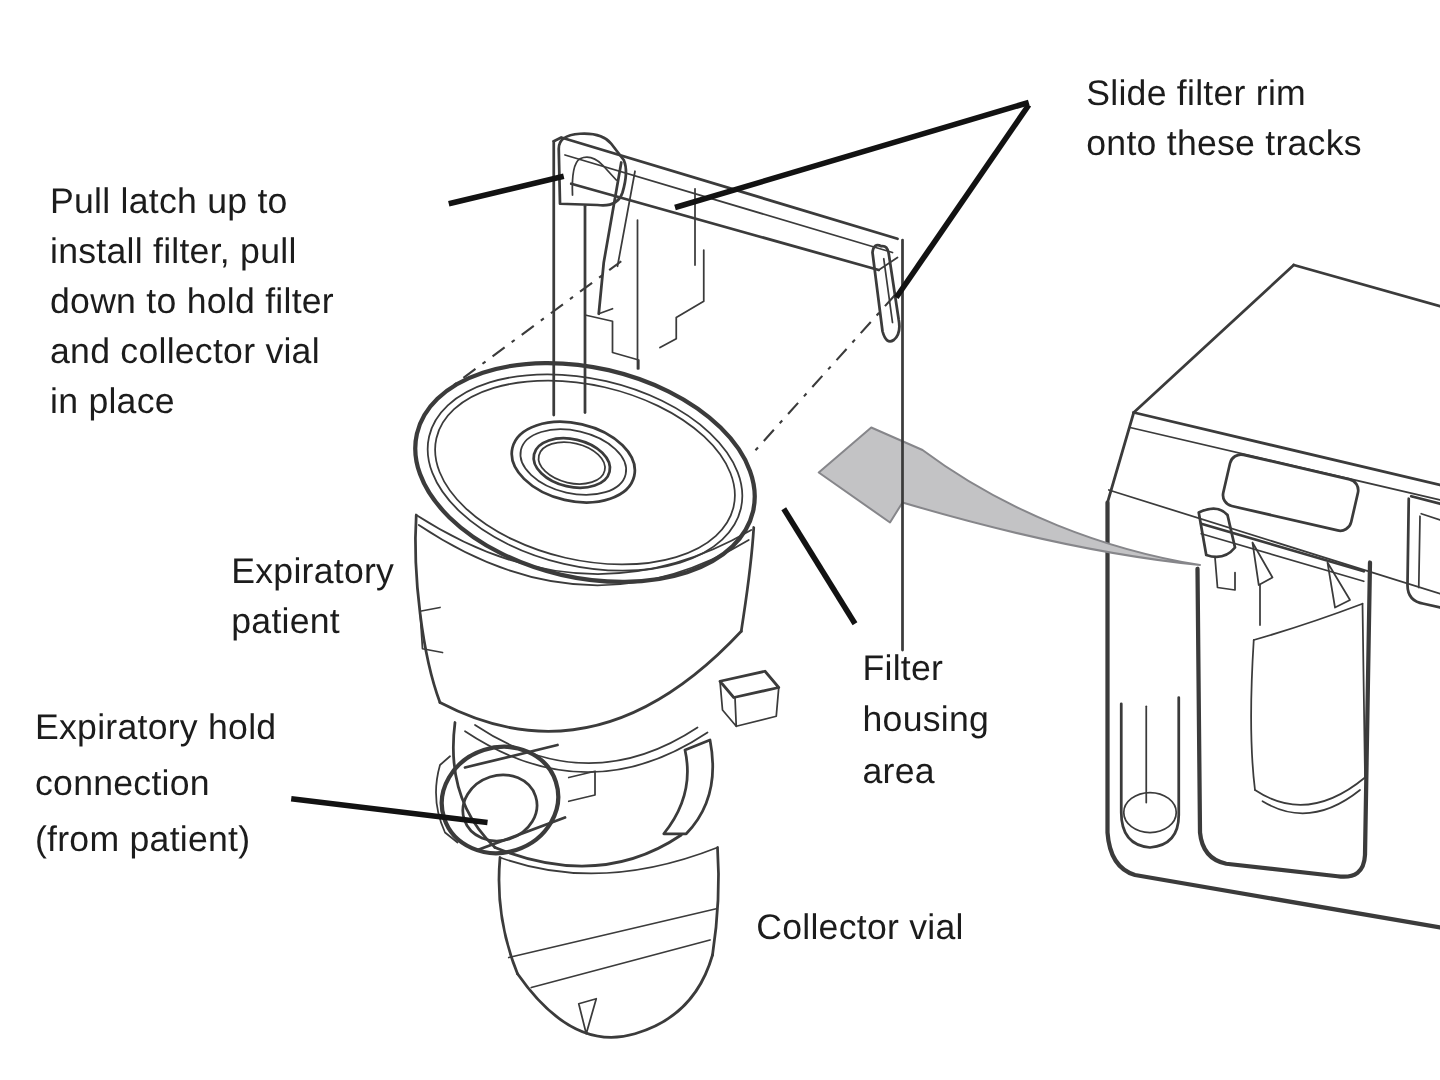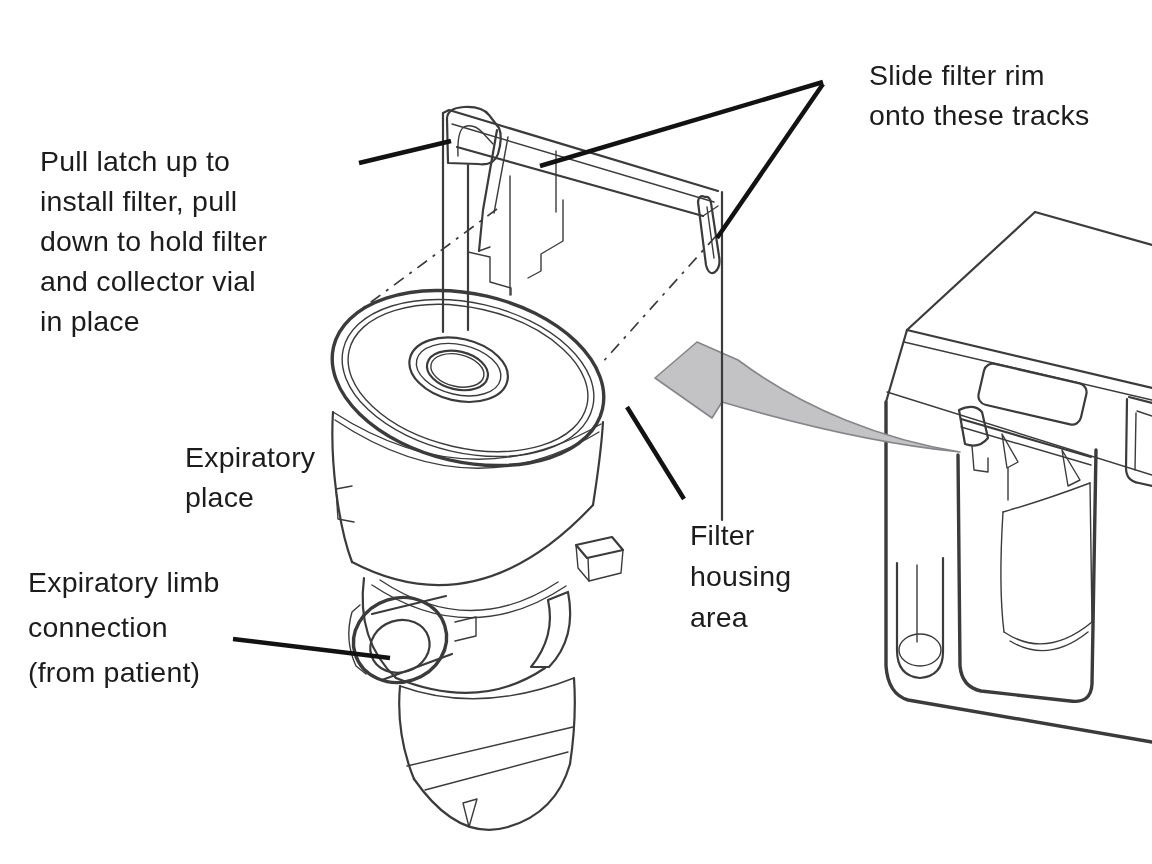--- a/index.html
+++ b/index.html
@@ -190,23 +190,24 @@
   <div class="label" style="left:845px;top:55px;width:300px;margin-left:24px;">Slide filter rim
 onto these tracks</div>
 
   <div class="label right" style="left:40px;top:141px;width:298px;">Pull latch up to
 install filter, pull
 down to hold filter
 and collector vial
 in place</div>
 
   <div class="label" style="left:185px;top:437px;width:220px;">Expiratory
-place</div>
-
-  <div class="label" style="left:28px;top:560px;width:280px;line-height:45px;">Expiratory limb
+patient</div>
+
+  <div class="label" style="left:28px;top:560px;width:280px;line-height:45px;">Expiratory hold
 connection
 (from patient)</div>
 
   <div class="label" style="left:690px;top:515px;width:200px;line-height:41px;">Filter
 housing
 area</div>
 
+  <div class="label" style="left:605px;top:722px;width:260px;">Collector vial</div>
 </div>
 
 </body></html>

